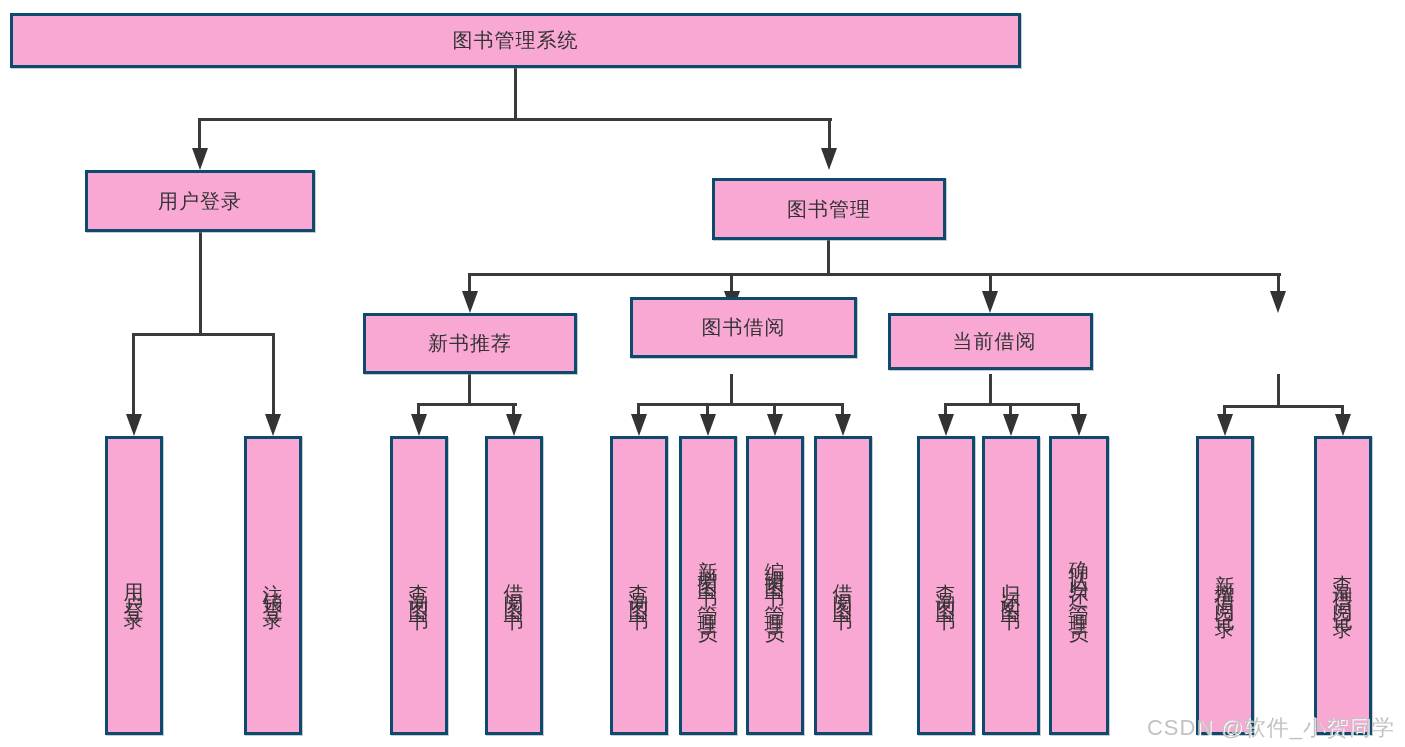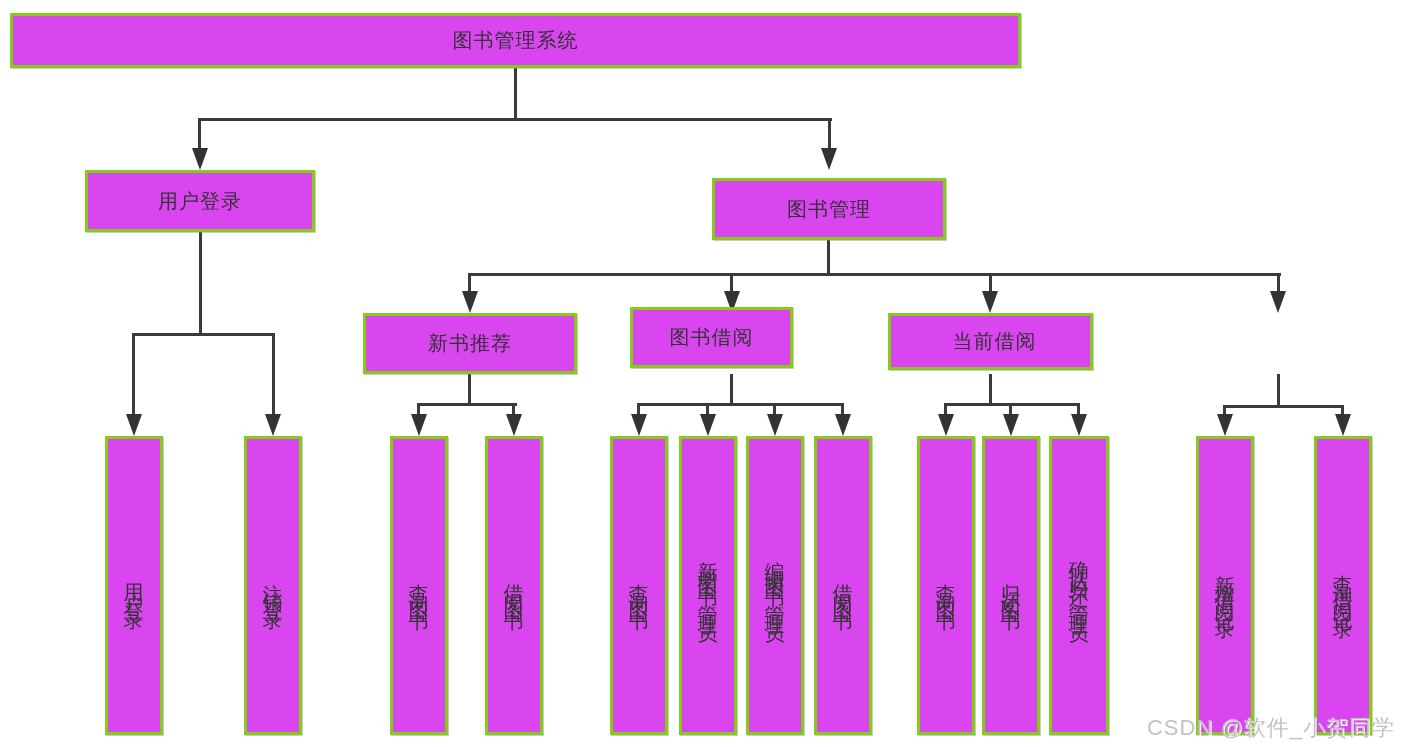--- a/index.html
+++ b/index.html
@@ -9,22 +9,22 @@
   }
   #stage{
     position:relative;
     width:1405px;
     height:747px;
     background:#ffffff;
     overflow:hidden;
   }
   .box{
     position:absolute;
-    background:#d946ef;
-    border:3px solid #84cc16;
+    background:#f9a8d4;
+    border:3px solid #0c4a6e;
     box-sizing:border-box;
     display:flex;
     align-items:center;
     justify-content:center;
     box-shadow:1px 1px 0 rgba(140,140,140,.45);
     z-index:2;
   }
   .hbox span{
     font-size:20px;
     color:#333333;
@@ -108,21 +108,21 @@
   <div class="vl" style="left:730px;top:273px;height:18px;"></div>
   <div class="arr" style="left:724px;top:291px;"></div>
   <div class="vl" style="left:989px;top:273px;height:18px;"></div>
   <div class="arr" style="left:982px;top:291px;"></div>
   <div class="vl" style="left:1277px;top:273px;height:18px;"></div>
   <div class="arr" style="left:1270px;top:291px;"></div>
 
   <div class="box hbox" style="left:363px;top:313px;width:214px;height:61px;">
     <span>新书推荐</span>
   </div>
-  <div class="box hbox" style="left:630px;top:307px;width:163px;height:61px;">
+  <div class="box hbox" style="left:630px;top:297px;width:227px;height:61px;">
     <span>图书借阅</span>
   </div>
   <div class="box hbox" style="left:888px;top:313px;width:205px;height:57px;padding-left:8px;">
     <span>当前借阅</span>
   </div>
 
   <div class="vl" style="left:468px;top:374px;height:31px;"></div>
   <div class="hl" style="left:417px;top:403px;width:100px;"></div>
   <div class="vl" style="left:417px;top:403px;height:11px;"></div>
   <div class="arr" style="left:411px;top:414px;"></div>

